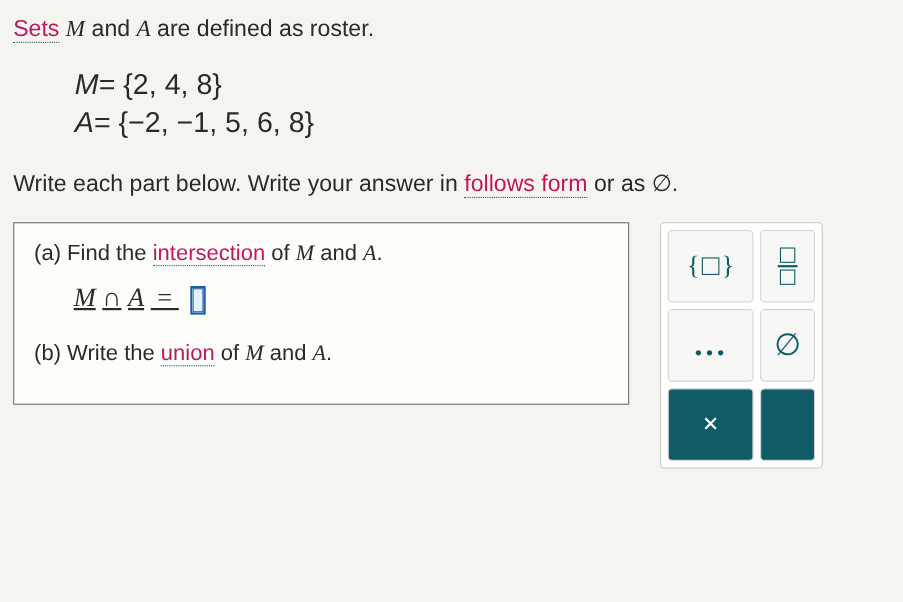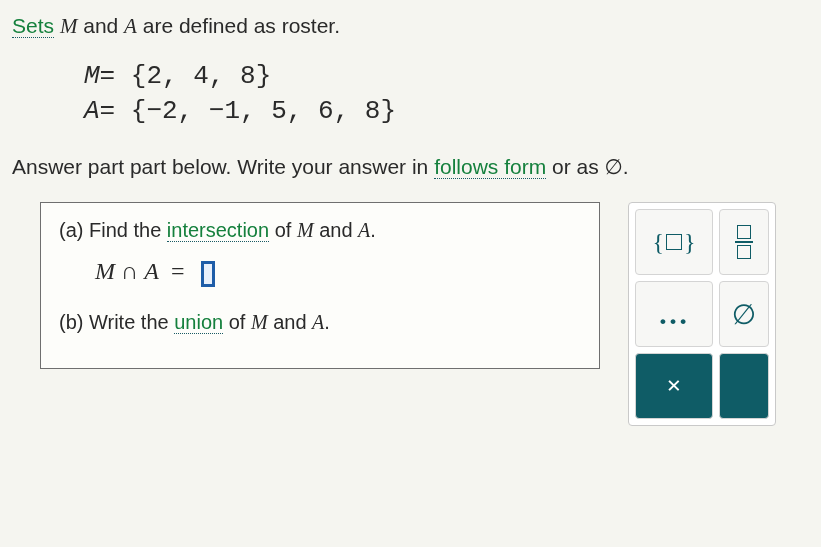--- a/index.html
+++ b/index.html
@@ -11,61 +11,61 @@
       padding: 14px 12px;
       color: #2a2a2a;
       position: relative;
       overflow: hidden;
     }
     .intro {
       font-size: 21px;
       margin-bottom: 20px;
     }
     .term-link {
-      color: #15803d;
+      color: #be185d;
       border-bottom: 1px dotted #1a5b64;
       cursor: pointer;
     }
     .ital { font-style: italic; font-family: 'Times New Roman', serif; }
     .mathblock {
-      font-family: Liberation Mono, monospace;
+      font-family: Liberation Sans, sans-serif;
       font-size: 26px;
       font-style: italic;
-      margin-left: 72px;
+      margin-left: 56px;
       line-height: 1.35;
       margin-bottom: 26px;
     }
     .mathblock .rm { font-style: normal; }
     .instr {
       font-size: 21px;
       margin-bottom: 22px;
     }
     .empty-sym { font-family: 'Times New Roman', serif; }
     .answer-area {
       display: flex;
       gap: 28px;
       align-items: flex-start;
-      margin-left: 28px;
     }
     .qbox {
       border: 1px solid #6f6f6f;
       padding: 16px 18px 18px 18px;
       width: 560px;
       background: #fdfdfa;
     }
     .part {
       font-size: 20px;
       margin-bottom: 16px;
     }
     .part-eq {
       font-family: 'Times New Roman', serif;
       font-size: 24px;
       font-style: italic;
       margin-left: 36px;
       margin-bottom: 24px;
+      text-decoration: underline;
     }
     .part-eq .op { font-style: normal; padding: 0 6px; }
     .inputbox {
       display: inline-block;
       vertical-align: middle;
       width: 14px;
       height: 26px;
       border: 2px solid #1e5da8;
       background: #e8f0fb;
       margin-left: 4px;
@@ -136,21 +136,21 @@
 <div class="mathblock">
   <div>
     <span>M</span><span class="rm">= {2, 4, 8}</span>
   </div>
   <div>
     <span>A</span><span class="rm">= {−2, −1, 5, 6, 8}</span>
   </div>
 </div>
 
 <div class="instr">
-  <span>Answer part part below. Write your answer in </span><span class="term-link">follows form</span><span> or as </span><span class="empty-sym">∅</span><span>.</span>
+  <span>Write each part below. Write your answer in </span><span class="term-link">follows form</span><span> or as </span><span class="empty-sym">∅</span><span>.</span>
 </div>
 
 <div class="answer-area">
   <div class="qbox">
     <div class="part">
       <span>(a) Find the </span><span class="term-link">intersection</span><span> of </span><span class="ital">M</span><span> and </span><span class="ital">A</span><span>.</span>
     </div>
     <div class="part-eq">
       <span>M</span><span class="op">∩</span><span>A</span><span class="op"> = </span><span class="inputbox active"></span>
     </div>

